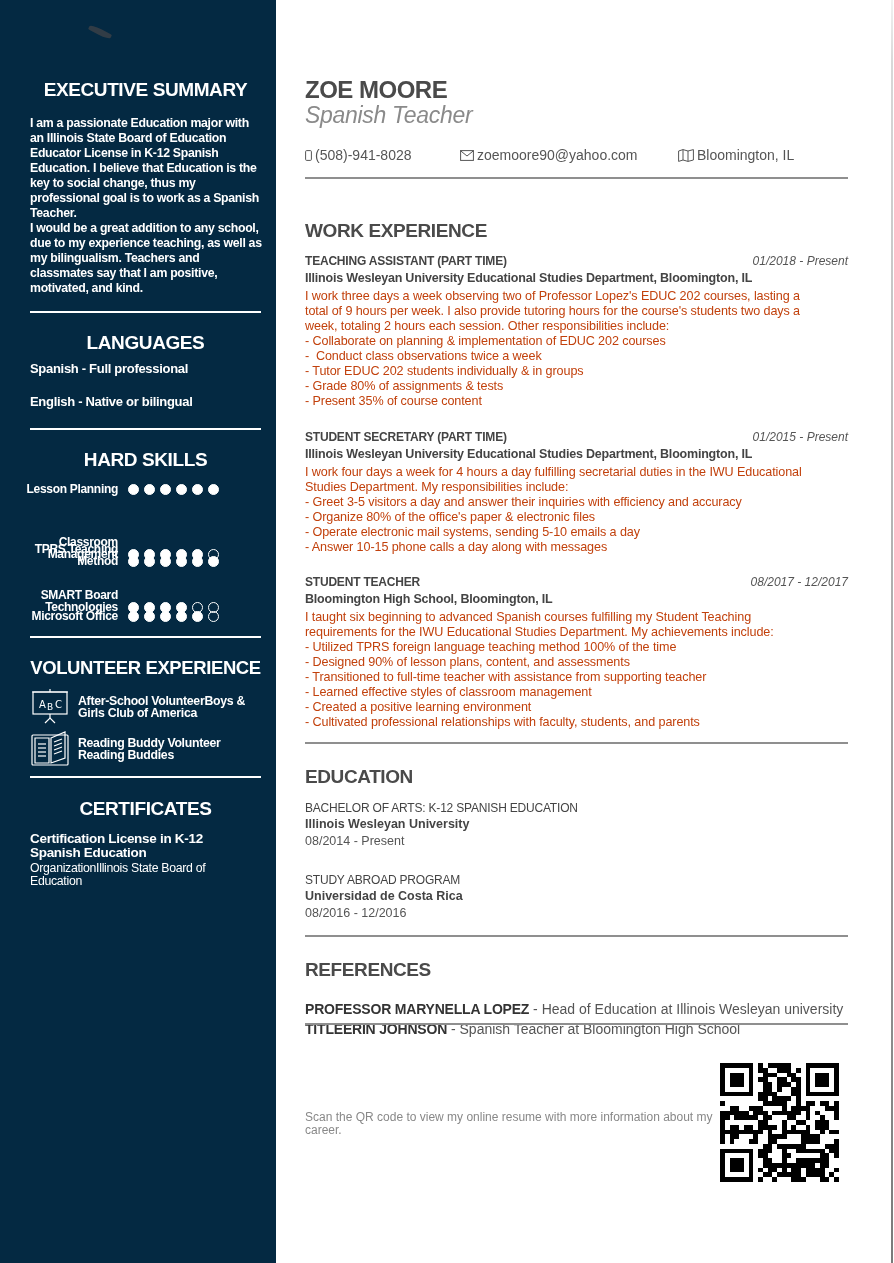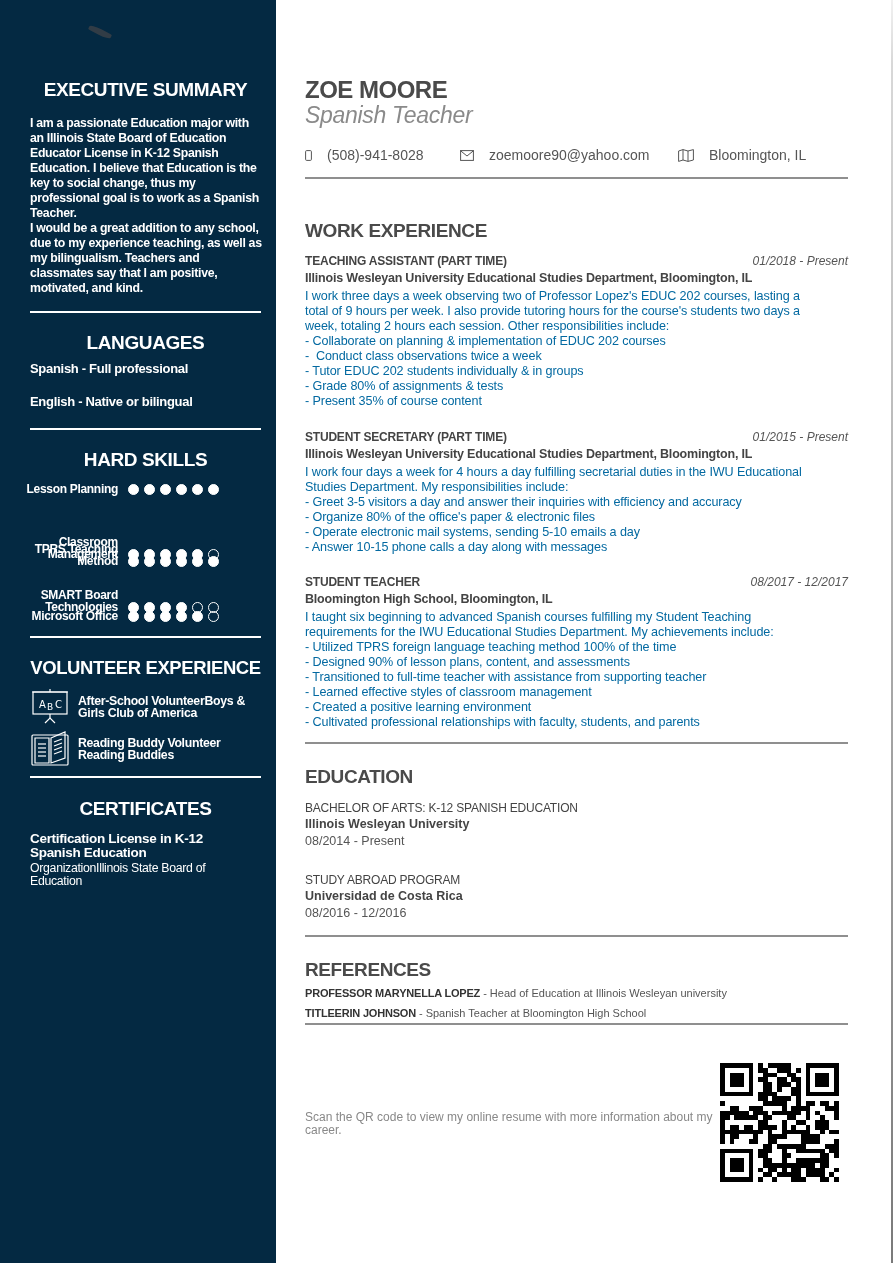--- a/index.html
+++ b/index.html
@@ -63,44 +63,44 @@
     position: absolute; left: 305px; top: 76px; font-size: 24px; font-weight: bold;
     color: #4a4a4a; letter-spacing: -0.5px;
   }
   .job-title {
     position: absolute; left: 305px; top: 102px; font-size: 23px; font-style: italic;
     color: #8a8a8a; letter-spacing: -0.3px;
   }
   .contact-row {
     position: absolute; left: 305px; top: 147px; width: 543px; font-size: 14px; color: #555;
   }
-  .contact-item { position: absolute; top: 0; white-space: nowrap; display: flex; align-items: center; gap: 12px; }
+  .contact-item { position: absolute; top: 0; white-space: nowrap; display: flex; align-items: center; }
   .contact-item svg { margin-right: 3px; }
 
   .rule { position: absolute; left: 305px; width: 543px; height: 2px; background: #8f8f8f; }
 
   .section-title {
     position: absolute; left: 305px; font-size: 19px; font-weight: bold;
     color: #4a4a4a; letter-spacing: -0.4px;
   }
 
   .job { position: absolute; left: 305px; width: 543px; }
   .job-head { display: flex; justify-content: space-between; font-size: 12px; line-height: 15px; }
   .job-role { font-weight: bold; color: #444; letter-spacing: -0.2px; }
   .job-date { font-style: italic; color: #555; }
   .job-company { font-size: 12.5px; font-weight: bold; color: #444; line-height: 18px; letter-spacing: -0.2px; }
-  .job-desc { font-size: 12.6px; line-height: 15px; color: #0369a1; margin-top: 2px; letter-spacing: -0.1px; }
+  .job-desc { font-size: 12.6px; line-height: 15px; color: #c2410c; margin-top: 2px; letter-spacing: -0.1px; }
   .job-desc div { white-space: pre; }
 
   .edu { position: absolute; left: 305px; width: 543px; }
   .edu-degree { font-size: 12px; color: #444; line-height: 16px; letter-spacing: -0.2px; }
   .edu-school { font-size: 12.5px; font-weight: bold; color: #444; line-height: 17px; }
   .edu-date { font-size: 12.5px; color: #555; line-height: 17px; }
 
-  .ref { position: absolute; left: 305px; font-size: 11px; color: #555; line-height: 16px; }
+  .ref { position: absolute; left: 305px; font-size: 14px; color: #555; line-height: 16px; margin-top: 16px; }
   .ref b { color: #333; letter-spacing: -0.2px; }
 
   .qr-text {
     position: absolute; left: 305px; top: 1111px; width: 410px; font-size: 12px;
     line-height: 12.5px; color: #888;
   }
   .qr { position: absolute; left: 720px; top: 1063px; width: 119px; height: 119px; }
 </style>
 </head>
 <body>

